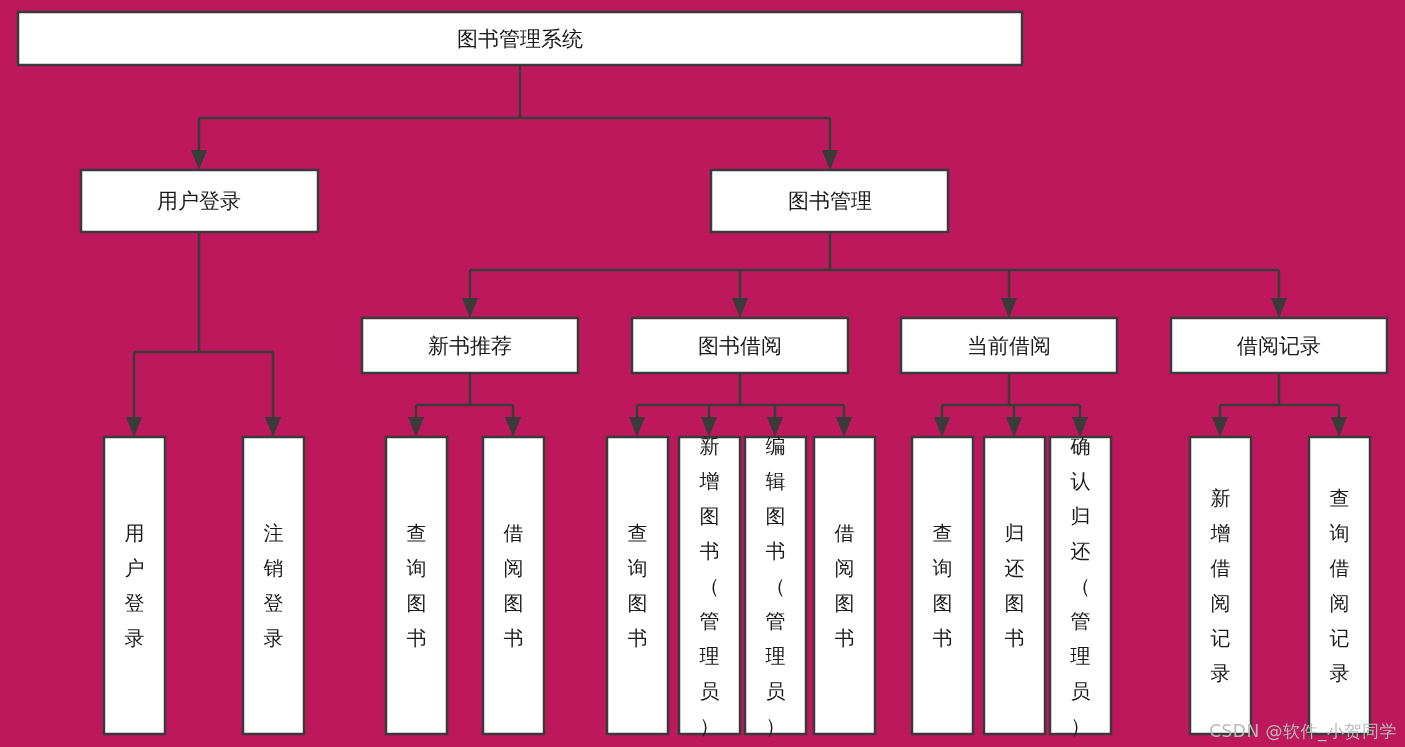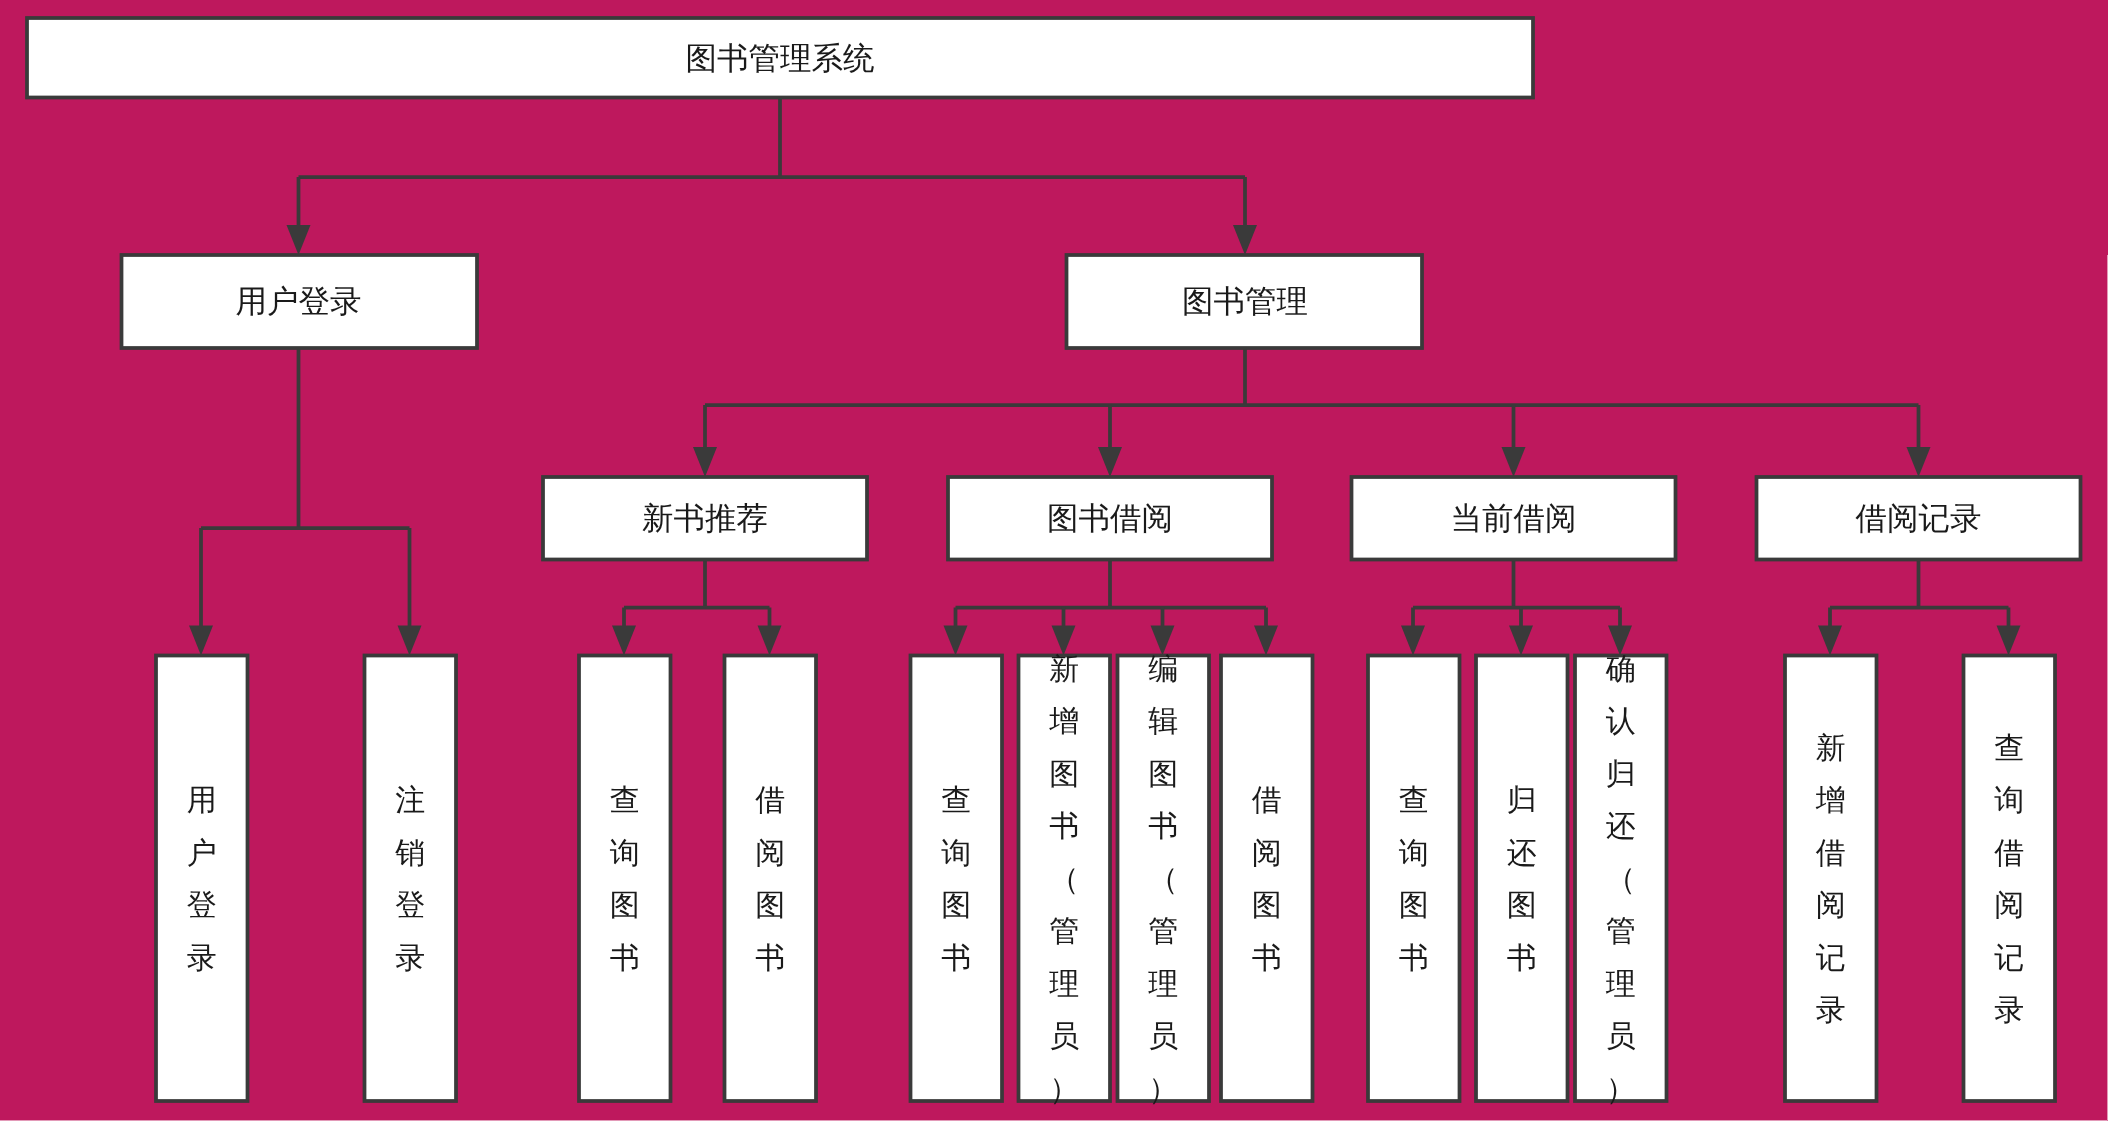--- a/index.html
+++ b/index.html
@@ -219,13 +219,14 @@
           <text class="node-label-vertical" x="1220.5" y="505"><tspan x="1220.5" dy="0">新</tspan><tspan x="1220.5" dy="35">增</tspan><tspan x="1220.5" dy="35">借</tspan><tspan x="1220.5" dy="35">阅</tspan><tspan x="1220.5" dy="35">记</tspan><tspan x="1220.5" dy="35">录</tspan></text>
         </g>
         <g>
           <rect class="node-box" x="1309" y="437" width="61" height="297"></rect>
           <text class="node-label-vertical" x="1339.5" y="505"><tspan x="1339.5" dy="0">查</tspan><tspan x="1339.5" dy="35">询</tspan><tspan x="1339.5" dy="35">借</tspan><tspan x="1339.5" dy="35">阅</tspan><tspan x="1339.5" dy="35">记</tspan><tspan x="1339.5" dy="35">录</tspan></text>
         </g>
       </g>
 
   </svg>
 
+  <div class="watermark">CSDN @软件_小贺同学</div>
 </div>
 
 </body></html>

